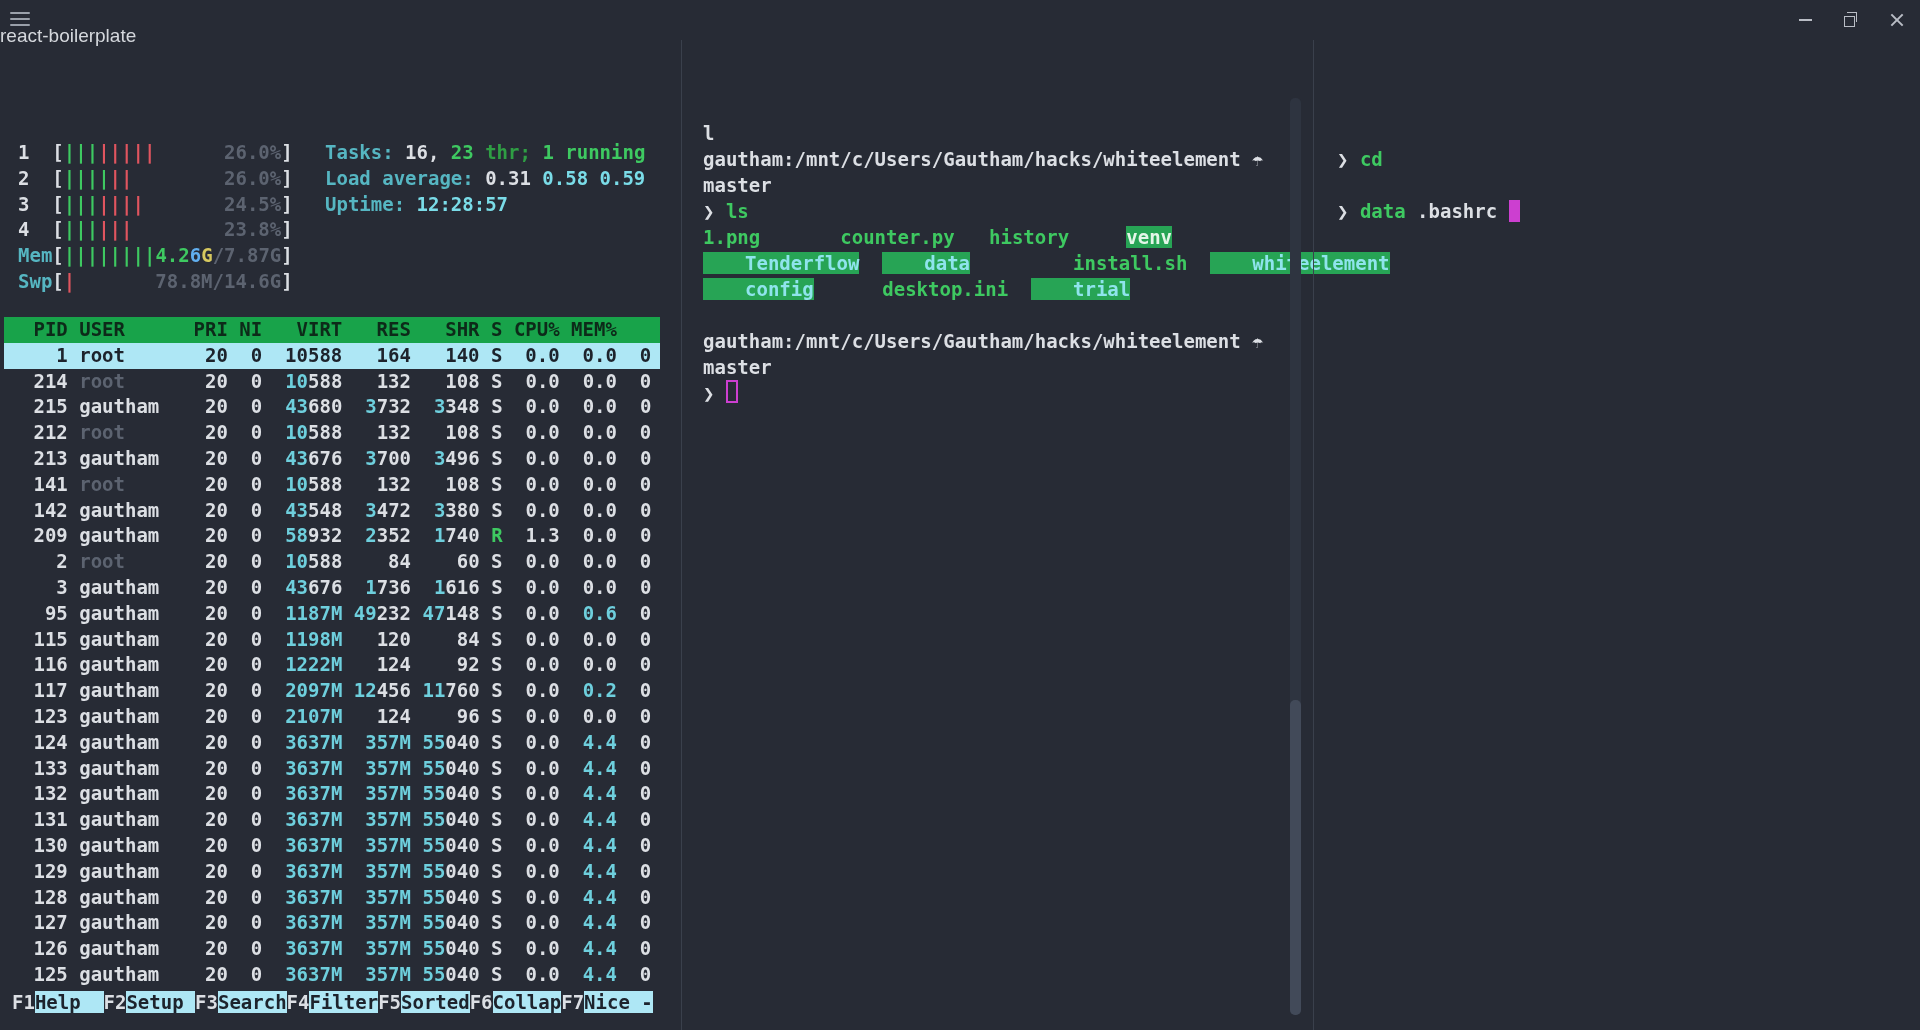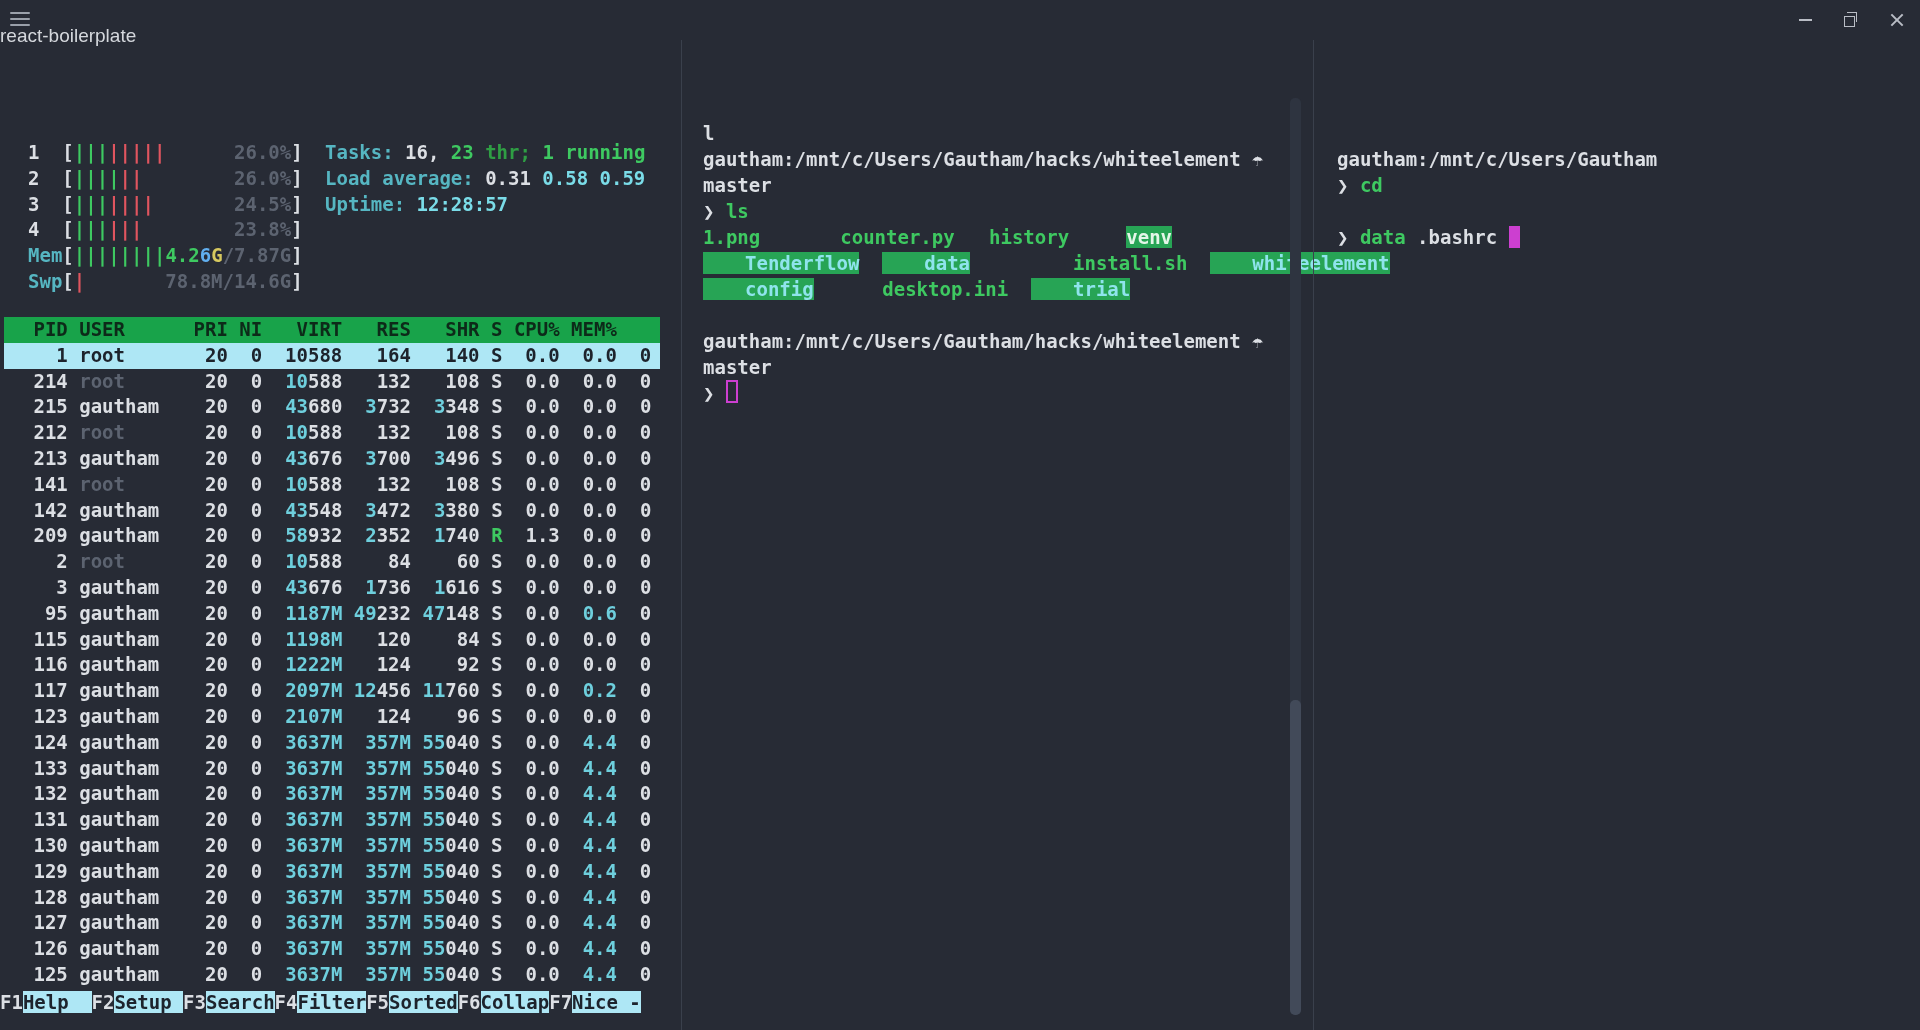--- a/index.html
+++ b/index.html
@@ -22,27 +22,27 @@
   
   .pane{position:absolute;top:40px;bottom:0;}
   .pane-left{left:0;width:681px;}
   .pane-mid{left:682px;width:631px;}
   .pane-right{left:1314px;width:606px;}
   .divider{position:absolute;top:40px;bottom:0;width:1px;background:var(--p-divider,#3a404c);}
   .d1{left:681px;} .d2{left:1313px;}
   .term{font-size:19px;font-weight:700;color:var(--p-foreground,#dcdfe4);}
   pre,.pre{margin:0;white-space:pre;font-family:inherit;}
   
-  .meters{position:absolute;left:28px;top:100px;line-height:25.8px;}
+  .meters{position:absolute;left:18px;top:100px;line-height:25.8px;}
   .summary{position:absolute;left:325px;top:100px;line-height:25.8px;}
   .htable{position:absolute;left:4px;top:277px;width:656px;line-height:25.8px;}
   .htable .pre{padding-left:18px;height:25.8px;}
   .thead{background:var(--p-header_bg,#18a34a);color:var(--p-header_fg,#0d2a19);}
   .rowsel{background:var(--p-selection_bg,#aee7f5);color:var(--p-selection_fg,#1d232c);}
-  .fbar{position:absolute;left:0;top:950px;line-height:25.8px;}
+  .fbar{position:absolute;left:12px;top:950px;line-height:25.8px;}
   .fkey{background:var(--p-selection_bg,#aee7f5);color:var(--p-selection_fg,#1d232c);}
   
   .c-fg{color:var(--p-foreground,#dcdfe4);}
   .c-dim{color:var(--p-dim,#5c6370);}
   .c-cyan{color:var(--p-cyan,#56b6c2);}
   .c-cyan2{color:var(--p-bright_cyan,#7adce8);margin-top:13px;}
   .c-green{color:var(--p-green,#3ec961);}
   .c-dimgreen{color:var(--p-dim_green,#2f9e44);}
   .c-red{color:var(--p-red,#e0555f);}
   .c-blue{color:var(--p-blue,#61afef);}
@@ -135,16 +135,16 @@
   <div class="pane pane-mid term">
     <pre class="midlines" id="midlines"><div><span class="c-fg">l</span></div><div><span class="c-fg">gautham:/mnt/c/Users/Gautham/hacks/whiteelement ☂</span></div><div><span class="c-fg">master</span></div><div><span class="c-fg">❯ </span><span class="c-green">ls</span></div><div><span class="c-green">1.png</span><span class="c-fg">       </span><span class="c-green">counter.py</span><span class="c-fg">   </span><span class="c-green">history</span><span class="c-fg">     </span><span class="c-dirl">venv</span></div><div><span class="c-dir">Tenderflow</span><span class="c-fg">  </span><span class="c-dir">data</span><span class="c-fg">         </span><span class="c-green">install.sh</span><span class="c-fg">  </span><span class="c-dir">whiteelement</span></div><div><span class="c-dir">config</span><span class="c-fg">      </span><span class="c-green">desktop.ini</span><span class="c-fg">  </span><span class="c-dir">trial</span></div><div>&nbsp;</div><div><span class="c-fg">gautham:/mnt/c/Users/Gautham/hacks/whiteelement ☂</span></div><div><span class="c-fg">master</span></div><div><span class="c-fg">❯ </span><span class="c-curh"></span></div></pre>
     <div class="scrolltrack">
       <div class="scrollthumb"></div>
     </div>
   </div>
 
   <div class="divider d2"></div>
 
   <div class="pane pane-right term">
-    <pre class="rightlines" id="rightlines"><div><span class="c-fg">gautham:/mnt/c/Users/Gautham</span></div><div><span class="c-fg">❯ </span><span class="c-green">cd</span></div><div>&nbsp;</div><div><span class="c-fg">❯ </span><span class="c-green">data</span><span class="c-fg"> .bashrc </span><span class="c-curf"></span></div></pre>
+    <pre class="rightlines" id="rightlines"><div><span class="c-fg">❯ </span><span class="c-green">cd</span></div><div>&nbsp;</div><div><span class="c-fg">❯ </span><span class="c-green">data</span><span class="c-fg"> .bashrc </span><span class="c-curf"></span></div></pre>
   </div>
 
 </div>
 
 </body></html>

